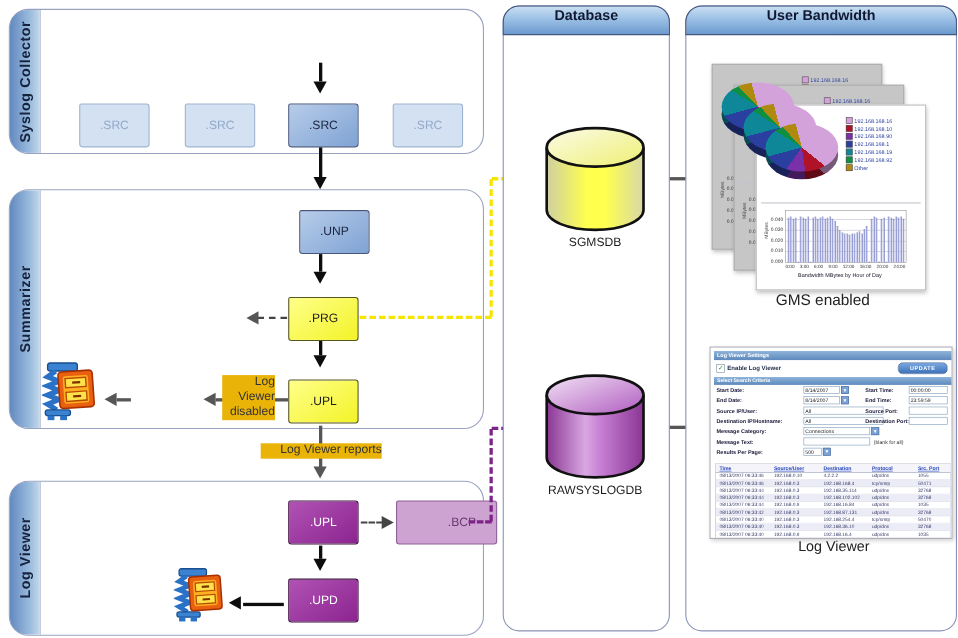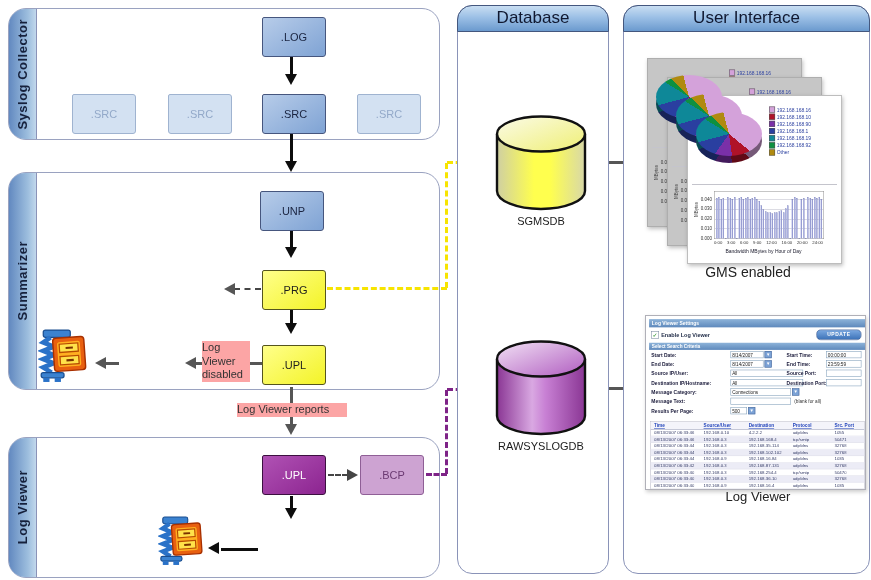--- a/index.html
+++ b/index.html
@@ -17,43 +17,43 @@
           display:flex;align-items:center;justify-content:center;font-size:11px;
           border-color:var(--bc);}
   .folder::before{content:"";position:absolute;top:-9px;left:-1.6px;width:23px;height:8px;
           border:1.6px solid var(--bc);border-bottom:none;border-radius:3px 2px 0 0;
           background:var(--tab);transform:skewX(18deg);transform-origin:0 100%;z-index:-1;}
   .f-blue{--bc:#46567e;--tab:#9ab8e0;background:linear-gradient(145deg,#b7cce9,#7fa3d4);color:#1a2440;}
   .f-blue-light{--bc:#9fb3d0;--tab:#d4e2f2;background:#d3e1f2;color:#93a9c9;}
   .f-yellow{--bc:#55551e;--tab:#ffff70;background:linear-gradient(145deg,#ffff8a,#f3f328);color:#1e1e1e;}
   .f-yellow-light{--bc:#d2d27a;--tab:#ffffcf;background:#ffffbe;color:#c0c07c;}
   .f-purple{--bc:#3c1040;--tab:#a848a8;background:linear-gradient(145deg,#b052b4,#8c2490);color:#fff;}
-  .f-purple-light{--bc:#8f5f96;--tab:#d6b2da;background:#cda3d2;color:#6b3a72;}
+  .f-purple-light{--bc:#8f5f96;--tab:#d6b2da;background:#cda3d2;color:#6b3a72;padding-left:28px;}
   
   .vline{position:absolute;width:3px;background:#0d0d0d;}
   .hline{position:absolute;height:3px;background:#0d0d0d;}
   .gray{background:#565656;}
   .tri{position:absolute;width:0;height:0;}
   .tri-d{border-left:6.5px solid transparent;border-right:6.5px solid transparent;border-top:11px solid #0d0d0d;}
   .tri-d.g{border-top-color:#565656;}
   .tri-l{border-top:6px solid transparent;border-bottom:6px solid transparent;border-right:11px solid #0d0d0d;}
   .tri-l.g{border-right-color:#565656;}
   .tri-r{border-top:6.5px solid transparent;border-bottom:6.5px solid transparent;border-left:11px solid #0d0d0d;}
   .dash-h{position:absolute;height:0;border-top:2.6px dashed #454545;}
   .dash-v{position:absolute;width:0;border-left:3px dashed;}
   .y-dash{border-color:#f7e400;}
   .p-dash{border-color:#7e2387;}
   .tri-r.y{border-left-color:#f7e400;}
   .tri-r.p{border-left-color:#7e2387;}
-  .note{position:absolute;font-size:11px;color:#333;text-align:left;background:#fca5a5;line-height:13.5px;}
+  .note{position:absolute;font-size:11px;color:#333;text-align:right;background:#eab308;line-height:13.5px;}
   
   .panel{position:absolute;background:#fff;border:1.4px solid #8a93b8;border-radius:15px;}
   .panel-head{position:absolute;left:-1.4px;right:-1.4px;top:-1.4px;height:25px;border-radius:15px 15px 0 0;
         background:linear-gradient(#c9def2 0%,#9cc0e6 45%,#6b9ace 100%);border:1.4px solid #44577e;
-        display:flex;align-items:center;justify-content:center;font-size:17px;color:#101830;font-weight:normal;}
+        display:flex;align-items:flex-start;justify-content:center;font-size:13px;color:#101830;font-weight:bold;}
   .cyl{position:absolute;}
   .cyl-label{position:absolute;font-size:11px;color:#1c1c1c;text-align:center;}
   
   .gms-card{position:absolute;width:153px;height:167px;background:#fff;border:1px solid #bdbdbd;
             box-shadow:1px 2px 4px rgba(0,0,0,.25);}
   .gms-card.back{background:#c6c6c6;border-color:#aeaeae;}
   .card-divider{position:absolute;left:4px;right:4px;top:88px;border-top:1px solid #c4c4cc;}
   .pie-wrap{position:absolute;left:6px;top:12px;width:70px;height:58px;}
   .pie-top,.pie-side{position:absolute;left:2px;width:66px;height:44px;border-radius:50%;}
   .pie-top{top:4px;z-index:2;}
@@ -131,51 +131,51 @@
     <div class="secstrip">
       <span class="seclabel">Summarizer</span>
     </div>
   </div>
   <div class="secbox" style="left:8px;top:437px;width:430px;height:139px;">
     <div class="secstrip">
       <span class="seclabel">Log Viewer</span>
     </div>
   </div>
 
-  <div class="folder f-blue" style="left:262px;top:17px;">
-      <span>.LOG</span>
-    </div>
   <div class="folder f-blue-light" style="left:72px;top:94px;">
       <span>.SRC</span>
     </div>
   <div class="folder f-blue-light" style="left:168px;top:94px;">
       <span>.SRC</span>
     </div>
   <div class="folder f-blue" style="left:262px;top:94px;">
       <span>.SRC</span>
     </div>
   <div class="folder f-blue-light" style="left:357px;top:94px;">
       <span>.SRC</span>
     </div>
 
-  <div class="folder f-blue" style="left:260px;top:191px;">
+  <div class="folder f-blue" style="left:272px;top:191px;">
       <span>.UNP</span>
     </div>
   <div class="folder f-yellow" style="left:262px;top:270px;">
       <span>.PRG</span>
     </div>
   <div class="folder f-yellow" style="left:262px;top:345px;">
       <span>.UPL</span>
     </div>
 
   <div class="folder f-purple" style="left:262px;top:455px;">
       <span>.UPL</span>
     </div>
   <div class="folder f-purple-light" style="left:360px;top:455px;">
       <span>.BCP</span>
+    </div>
+  <div class="folder f-purple" style="left:262px;top:526px;">
+      <span>.UPD</span>
     </div>
 
   <svg style="position:absolute;left:38px;top:329px;" width="50" height="54" viewBox="0 0 48 52">
       <use href="#zipsym"></use>
     </svg>
   <svg style="position:absolute;left:158px;top:516px;" width="46" height="50" viewBox="0 0 48 52">
       <use href="#zipsym"></use>
     </svg>
 
   <div class="vline" style="left:290px;top:57px;height:17px;"></div>
@@ -264,21 +264,21 @@
           <stop offset="1" stop-color="#b05cc0"></stop>
         </linearGradient>
     </defs>
     <path d="M3,20 L3,77 A44,18 0 0 0 91,77 L91,20" fill="url(#gp1)" stroke="#111" stroke-width="2.4"></path>
     <ellipse cx="47" cy="20" rx="44" ry="17.5" fill="url(#gp2)" stroke="#111" stroke-width="2.4"></ellipse>
   </svg>
   <div class="cyl-label" style="left:480px;top:440px;width:122px;">RAWSYSLOGDB</div>
 
   <div class="panel" style="left:623px;top:5px;width:245px;height:567px;">
     <div class="panel-head">
-      <span>User Interface</span>
+      <span>User Bandwidth</span>
     </div>
   </div>
 
   <div class="gms-card back" style="left:647px;top:58px;">
       <div>
         <div class="pie-wrap">
           <div class="pie-side" style="background: conic-gradient(from -15deg, rgb(212, 162, 218) 0%, rgb(212, 162, 218) 40%, rgb(176, 18, 40) 40%, rgb(176, 18, 40) 52%, rgb(122, 48, 168) 52%, rgb(122, 48, 168) 64%, rgb(42, 63, 160) 64%, rgb(42, 63, 160) 75%, rgb(14, 136, 152) 75%, rgb(14, 136, 152) 88%, rgb(14, 144, 64) 88%, rgb(14, 144, 64) 92%, rgb(176, 138, 16) 92%, rgb(176, 138, 16) 100%);"></div>
           <div class="pie-top" style="background: conic-gradient(from -15deg, rgb(212, 162, 218) 0%, rgb(212, 162, 218) 40%, rgb(176, 18, 40) 40%, rgb(176, 18, 40) 52%, rgb(122, 48, 168) 52%, rgb(122, 48, 168) 64%, rgb(42, 63, 160) 64%, rgb(42, 63, 160) 75%, rgb(14, 136, 152) 75%, rgb(14, 136, 152) 88%, rgb(14, 144, 64) 88%, rgb(14, 144, 64) 92%, rgb(176, 138, 16) 92%, rgb(176, 138, 16) 100%);"></div>
         </div>
         <div class="legend">

